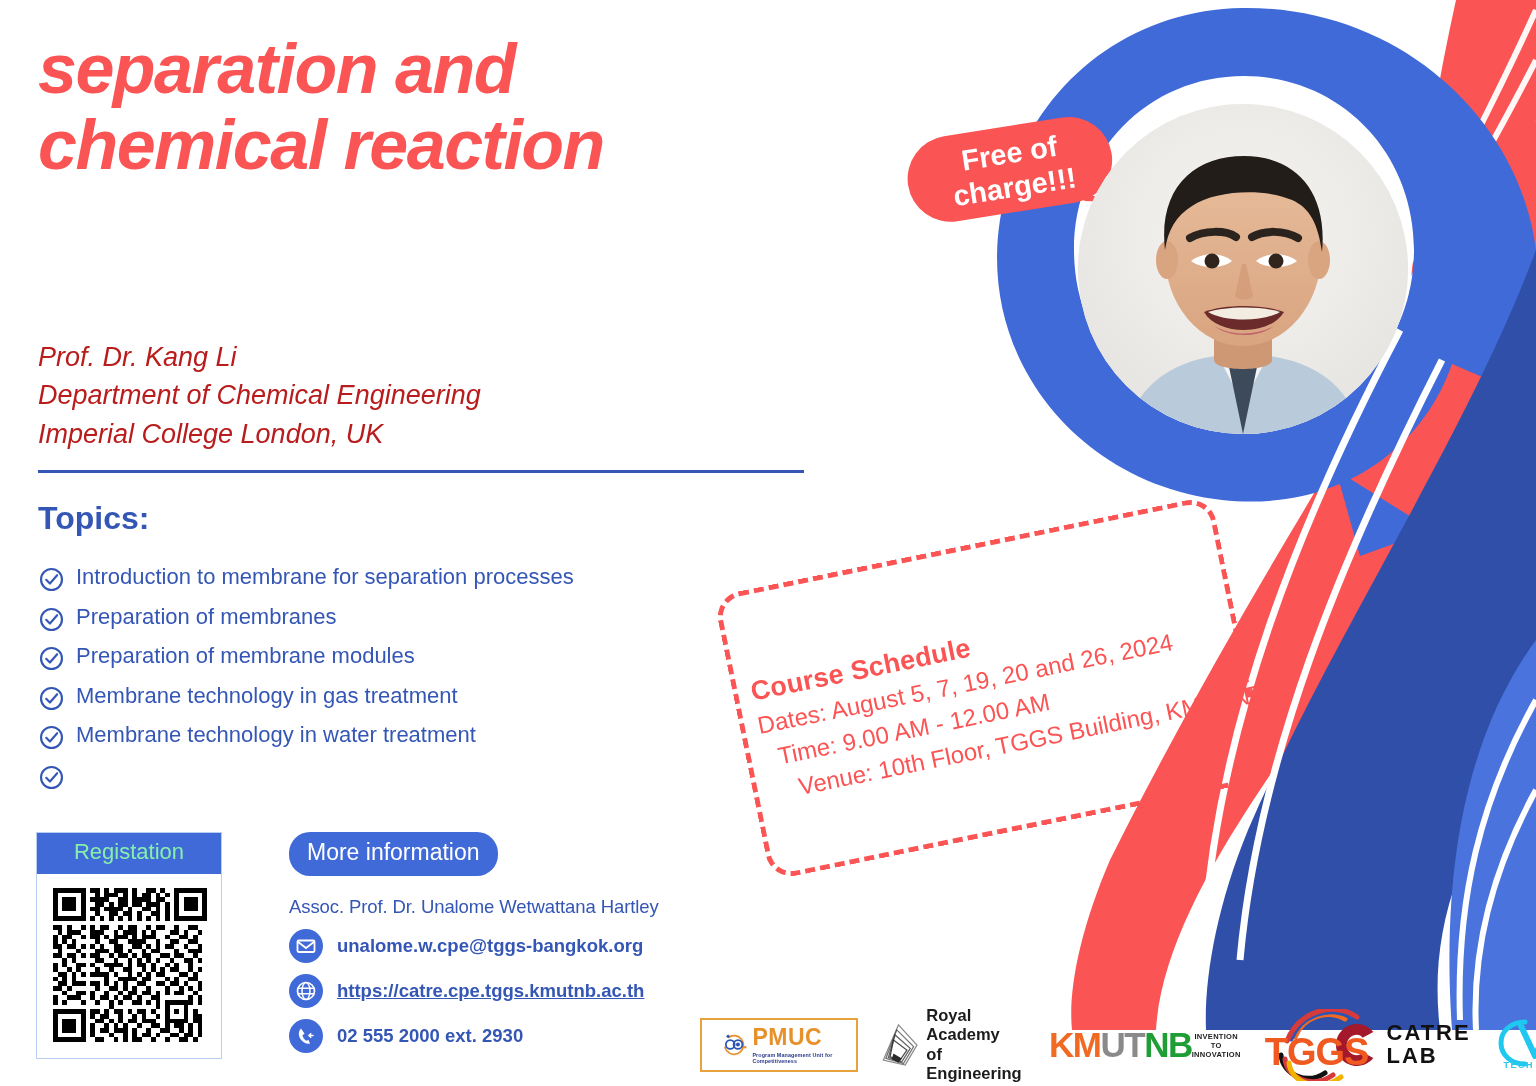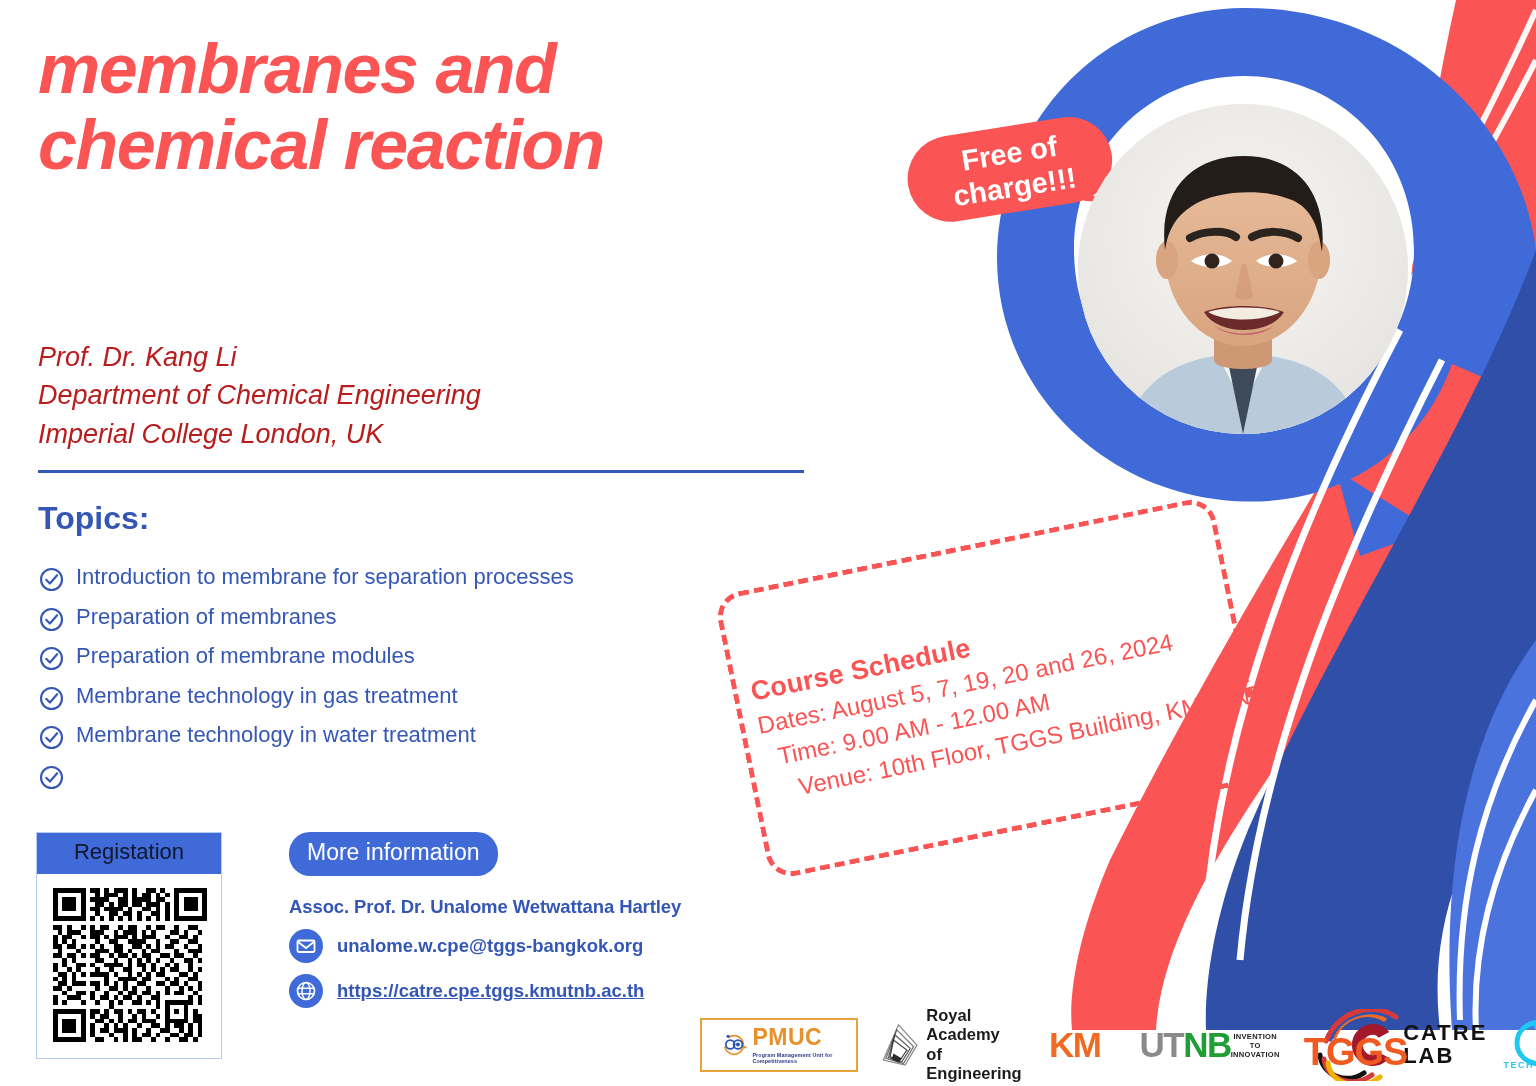--- a/index.html
+++ b/index.html
@@ -50,34 +50,34 @@
   .topic-row { display:flex; align-items:flex-start; margin-bottom:5.5px; }
   .topic-icon { width:38px; flex:0 0 38px; padding-top:3px; }
   .topic-text { font-size:22px; color:#3456B5; line-height:1.28; }
 
   
   .reg-box {
     position:absolute; left:36px; top:832px;
     width:186px; border:1px solid #b9cdf2; background:#fff;
   }
   .reg-head {
-    background:#3F6AD8; color:#0f172a; text-align:center;
+    background:#3F6AD8; color:#86efac; text-align:center;
     font-size:22px; padding:6px 0 9px;
   }
   .reg-qr { padding:14px 16px 16px; }
   .qr { width:154px; height:154px; display:block; }
 
   
   .moreinfo { position:absolute; left:289px; top:832px; width:420px; }
   .moreinfo-head {
     background:#3F6AD8; color:#fff; display:inline-block;
     font-size:23px; padding:7px 18px 10px 18px;border-radius:21px;
   }
   .contact-name {
-    margin-top:20px; font-size:18.5px; font-weight:bold; color:#3456B5;
+    margin-top:20px; font-size:18.5px; font-weight:normal; color:#3456B5;
     letter-spacing:-0.1px;
   }
   .contact-row { display:flex; align-items:center; margin-top:11px; }
   .c-icon { flex:0 0 34px; width:34px; height:34px; margin-right:14px; }
   .c-text { font-size:18.5px; font-weight:bold; color:#3456B5; }
   .c-text.link { text-decoration:underline; }
 
   
   .badge {
     position:absolute; left:903px; top:108px;
@@ -188,21 +188,21 @@
 
   <path d="M1536 640 C1470 730 1440 860 1452 1030 L1536 1030 Z" fill="#4A73DE"></path>
 
   <path d="M1400 330 C1300 520 1220 720 1204 930" stroke="#ffffff" stroke-width="7" fill="none"></path>
   <path d="M1442 360 C1340 560 1258 760 1240 960" stroke="#ffffff" stroke-width="7" fill="none"></path>
   <path d="M1536 700 C1480 800 1456 900 1460 1020" stroke="#ffffff" stroke-width="6" fill="none"></path>
   <path d="M1536 790 C1492 870 1472 950 1476 1030" stroke="#ffffff" stroke-width="6" fill="none"></path>
 </svg>
 
 <div class="headline">
-  <div class="h-line2">membranes and</div>
+  <div class="h-line2">separation and</div>
   <div class="h-line3">chemical reaction</div>
 </div>
 
 <div class="speaker">
   <div>Prof. Dr. Kang Li</div>
   <div>Department of Chemical Engineering</div>
   <div>Imperial College London, UK</div>
 </div>
 
 <div class="divider"></div>
@@ -657,20 +657,31 @@
       <svg width="34" height="34" viewBox="0 0 34 34">
         <circle cx="17" cy="17" r="17" fill="#3F6AD8"></circle>
         <circle cx="17" cy="17" r="8.5" fill="none" stroke="#fff" stroke-width="1.7"></circle>
         <ellipse cx="17" cy="17" rx="4" ry="8.5" fill="none" stroke="#fff" stroke-width="1.5"></ellipse>
         <path d="M8.8 14.2 H25.2 M8.8 19.8 H25.2" stroke="#fff" stroke-width="1.5"></path>
       </svg>
     </span>
     <span class="c-text link">https://catre.cpe.tggs.kmutnb.ac.th</span>
   </div>
 
+  <div class="contact-row">
+    <span class="c-icon">
+      <svg width="34" height="34" viewBox="0 0 34 34">
+        <circle cx="17" cy="17" r="17" fill="#3F6AD8"></circle>
+        <path d="M12 9.5 C9.5 12 9 16 11.5 20 C14 24 18.5 25.5 21 24.5
+                 L19.5 21 L17 21.8 C15.2 20.2 13.8 18 13.4 16.2 L15.6 14.8 Z" fill="#fff"></path>
+        <path d="M24 16.5 H20 M21.8 14.8 L20 16.5 L21.8 18.2" stroke="#fff" stroke-width="1.5" fill="none" stroke-linecap="round"></path>
+      </svg>
+    </span>
+    <span class="c-text">02 555 2000 ext. 2930</span>
+  </div>
 </div>
 
 <div class="logos">
 
   <div class="logo pmuc-box">
     <svg class="pmuc-mark" viewBox="0 0 48 42">
       <circle cx="22" cy="21" r="17" fill="none" stroke="#E8902A" stroke-width="3.2" stroke-dasharray="62 18" transform="rotate(-40 22 21)"></circle>
       <circle cx="15" cy="20" r="8" fill="none" stroke="#2B55B4" stroke-width="3.2"></circle>
       <circle cx="29" cy="20" r="8" fill="none" stroke="#2B55B4" stroke-width="3.2"></circle>
       <circle cx="29" cy="20" r="3.6" fill="#2B55B4"></circle>
@@ -694,21 +705,21 @@
       <path d="M16 36 L26 42 L22 47 L14 43 Z" fill="#2a2a2a"></path>
     </svg>
     <div class="rae-text">
       <div>Royal Academy</div>
       <div>of Engineering</div>
     </div>
   </div>
 
   <div class="logo kmutnb">
     <div class="kmutnb-word">
-      <span style="color:#F06A23;">K</span><span style="color:#F06A23;">M</span><span style="color:#8A8A8A;padding-left:39px;">UT</span><span style="color:#1E9E34;">NB</span>
+      <span style="color:#F06A23;">K</span><span style="color:#F06A23;">M</span><span style="color:#8A8A8A;">UT</span><span style="color:#1E9E34;">NB</span>
     </div>
     <div class="kmutnb-tag">INVENTION TO INNOVATION</div>
   </div>
 
   <div class="logo tggs">
     <svg width="118" height="72" viewBox="0 0 118 72" style="position:absolute;left:0;top:0;">
       <path d="M36 28 C44 8 68 0 86 10" stroke="#F06A23" stroke-width="5" fill="none" stroke-linecap="round"></path>
       <path d="M32 30 C42 6 70 -4 92 8" stroke="#2B55B4" stroke-width="5" fill="none" stroke-linecap="round"></path>
       <path d="M28 32 C40 2 74 -8 98 8" stroke="#D63A3A" stroke-width="5" fill="none" stroke-linecap="round"></path>
       <path d="M22 46 C24 66 48 76 66 64" stroke="#111111" stroke-width="5" fill="none" stroke-linecap="round"></path>

